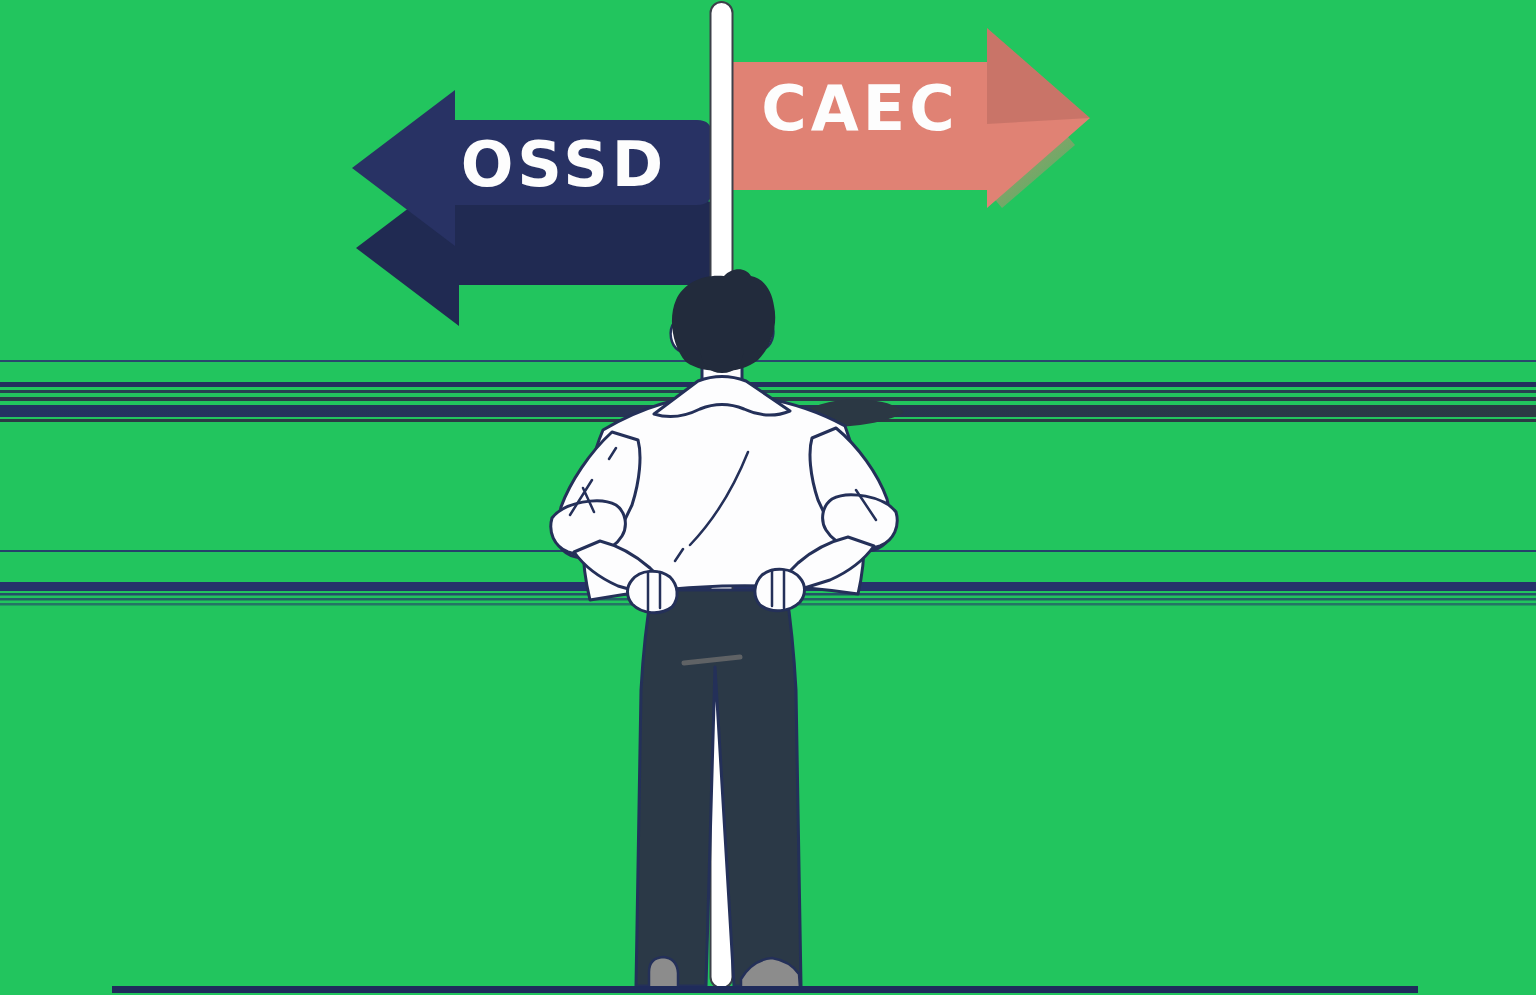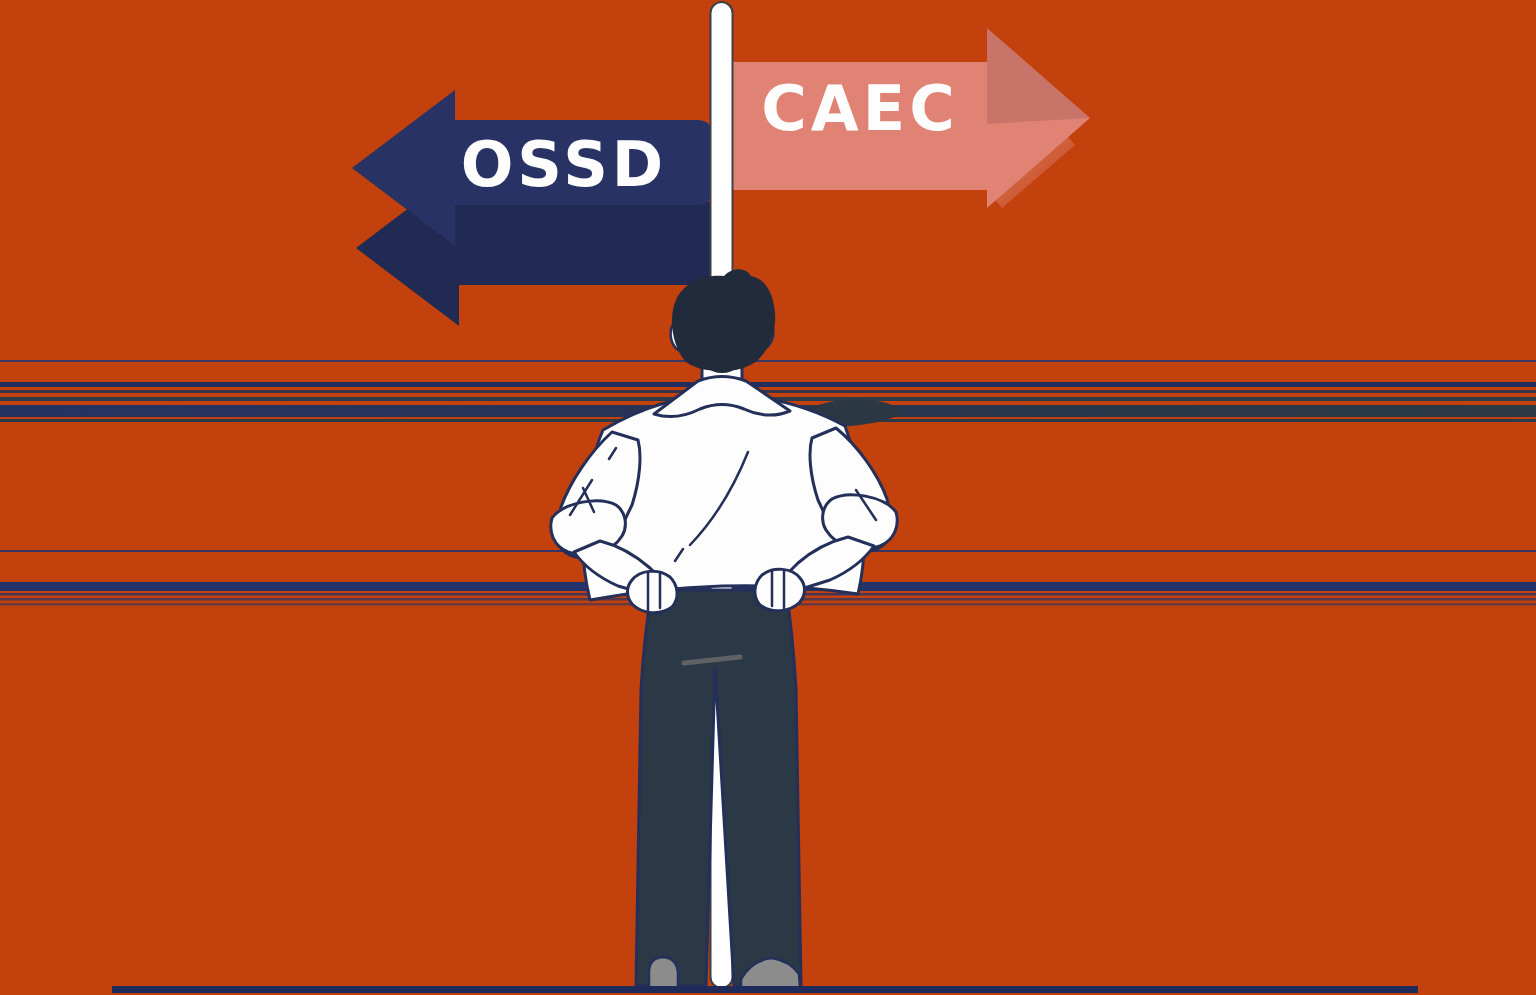--- a/index.html
+++ b/index.html
@@ -1,20 +1,20 @@
 <!DOCTYPE html>
 <html><head>
 <meta charset="utf-8">
 <style>
   html, body { margin: 0; padding: 0; background: #000; }
   #stage {
     position: relative;
     width: 1536px;
     height: 995px;
-    background: #c2410c;
+    background: #22c55e;
     overflow: hidden;
     font-family: "DejaVu Sans", "Liberation Sans", sans-serif;
   }
   #stage svg { position: absolute; left: 0; top: 0; display: block; }
   .sign-text {
     font-family: "DejaVu Sans", "Liberation Sans", sans-serif;
     font-weight: bold;
     font-size: 62px;
     letter-spacing: 4px;
     fill: #fdfdfd;

